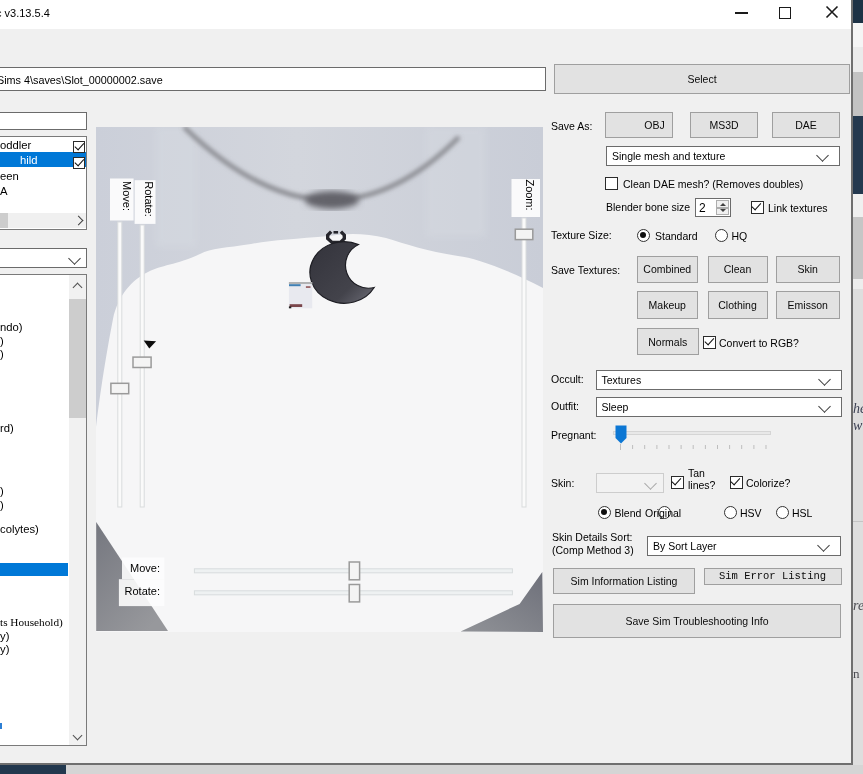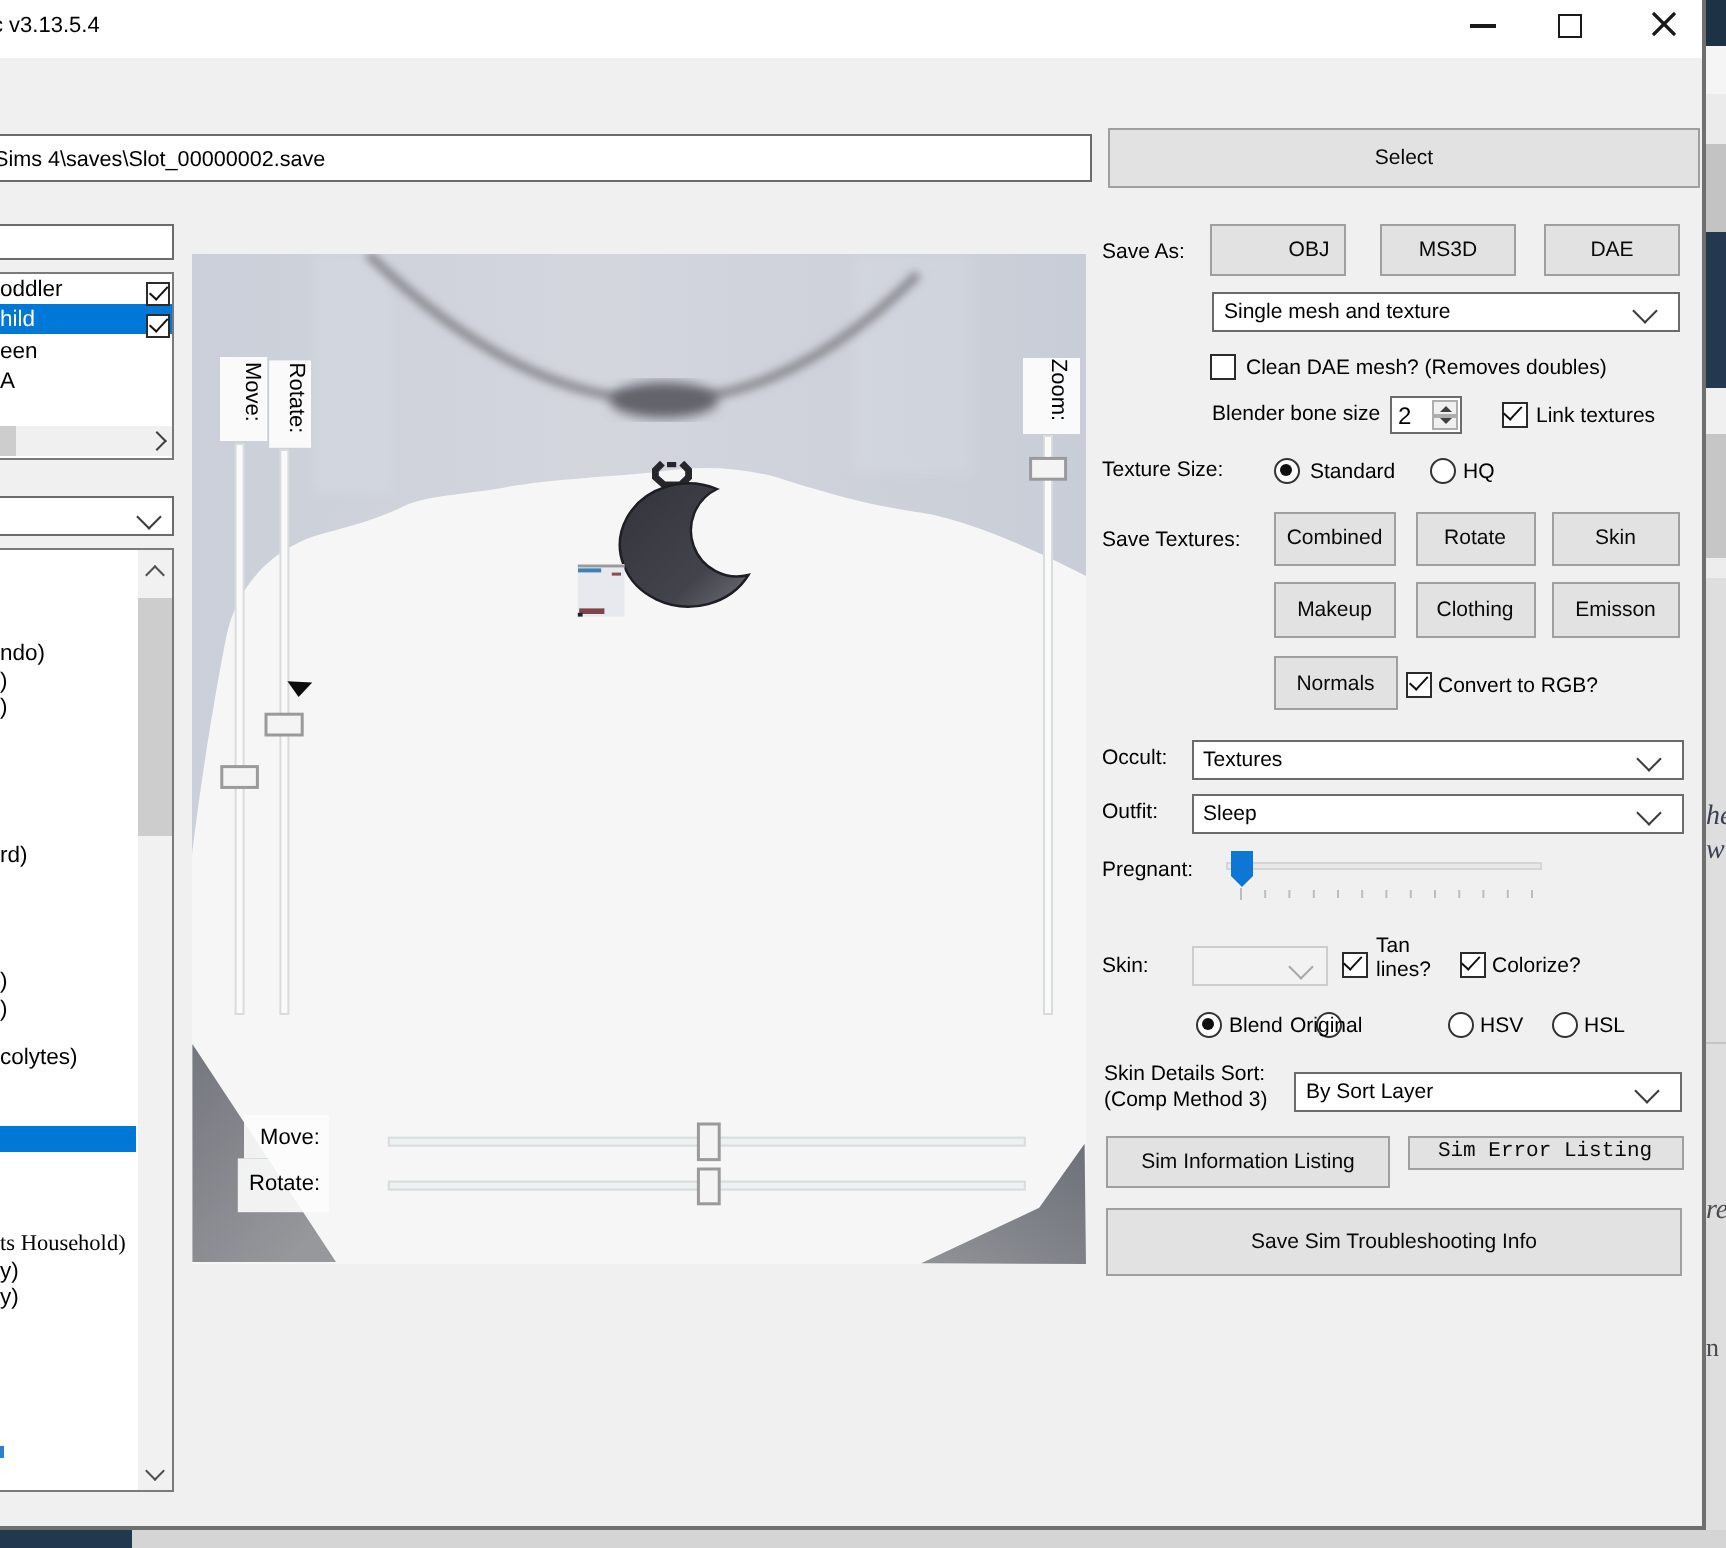--- a/index.html
+++ b/index.html
@@ -51,21 +51,21 @@
 <div id="leftpanel">
 
   <div class="abs" style="left:-4px;top:67px;width:550px;height:24px;background:#fff;border:1px solid #6b6b6b;box-sizing:border-box;"></div>
   <div class="lbl" style="left:-3px;top:74px;font-size:10.8px;">Sims 4\saves\Slot_00000002.save</div>
 
   <div class="abs" style="left:-10px;top:112px;width:97px;height:18px;background:#fff;border:1px solid #6b6b6b;box-sizing:border-box;"></div>
 
   <div class="abs" style="left:-10px;top:136px;width:97px;height:94px;background:#fff;border:1px solid #7a7a7a;box-sizing:border-box;"></div>
   <div class="abs" style="left:0;top:152px;width:86px;height:15.3px;background:#0078d7;"></div>
   <div class="li" style="left:0;top:139px;">oddler</div>
-  <div class="li" style="left:0;top:154px;color:#fff;">hild</div>
+  <div class="li" style="left:0;top:154px;color:#fff;padding-left:20px;">hild</div>
   <div class="li" style="left:0;top:170px;">een</div>
   <div class="li" style="left:0;top:185px;">A</div>
   <div class="cb" style="left:73px;top:141px;width:12px;height:12px;">
       <span class="chk"></span>
     </div>
   <div class="cb" style="left:73px;top:156.5px;width:12px;height:12px;">
       <span class="chk"></span>
     </div>
 
   <div class="abs" style="left:0;top:213px;width:86px;height:15px;background:#f0f0f0;"></div>
@@ -228,21 +228,21 @@
   <div class="lbl" style="left:551px;top:229px;">Texture Size:</div>
   <div class="radio" style="left:637px;top:229px;">
       <span class="dot"></span>
     </div>
   <div class="lbl" style="left:655px;top:229.5px;">Standard</div>
   <div class="radio" style="left:714.5px;top:229px;"></div>
   <div class="lbl" style="left:731.5px;top:229.5px;">HQ</div>
 
   <div class="lbl" style="left:551px;top:264px;">Save Textures:</div>
   <div class="btn" style="left:636.5px;top:255.5px;width:61.5px;height:27.5px;">Combined</div>
-  <div class="btn" style="left:707.5px;top:255.5px;width:60px;height:27.5px;">Rotate</div>
+  <div class="btn" style="left:707.5px;top:255.5px;width:60px;height:27.5px;">Clean</div>
   <div class="btn" style="left:776px;top:255.5px;width:63.5px;height:27.5px;">Skin</div>
   <div class="btn" style="left:636.5px;top:291px;width:61.5px;height:28px;">Makeup</div>
   <div class="btn" style="left:707.5px;top:291px;width:60px;height:28px;">Clothing</div>
   <div class="btn" style="left:776px;top:291px;width:63.5px;height:28px;">Emisson</div>
   <div class="btn" style="left:636.5px;top:328px;width:62.5px;height:27px;">Normals</div>
   <div class="cb" style="left:703px;top:336px;">
       <span class="chk"></span>
     </div>
   <div class="lbl" style="left:719px;top:337px;">Convert to RGB?</div>
 

